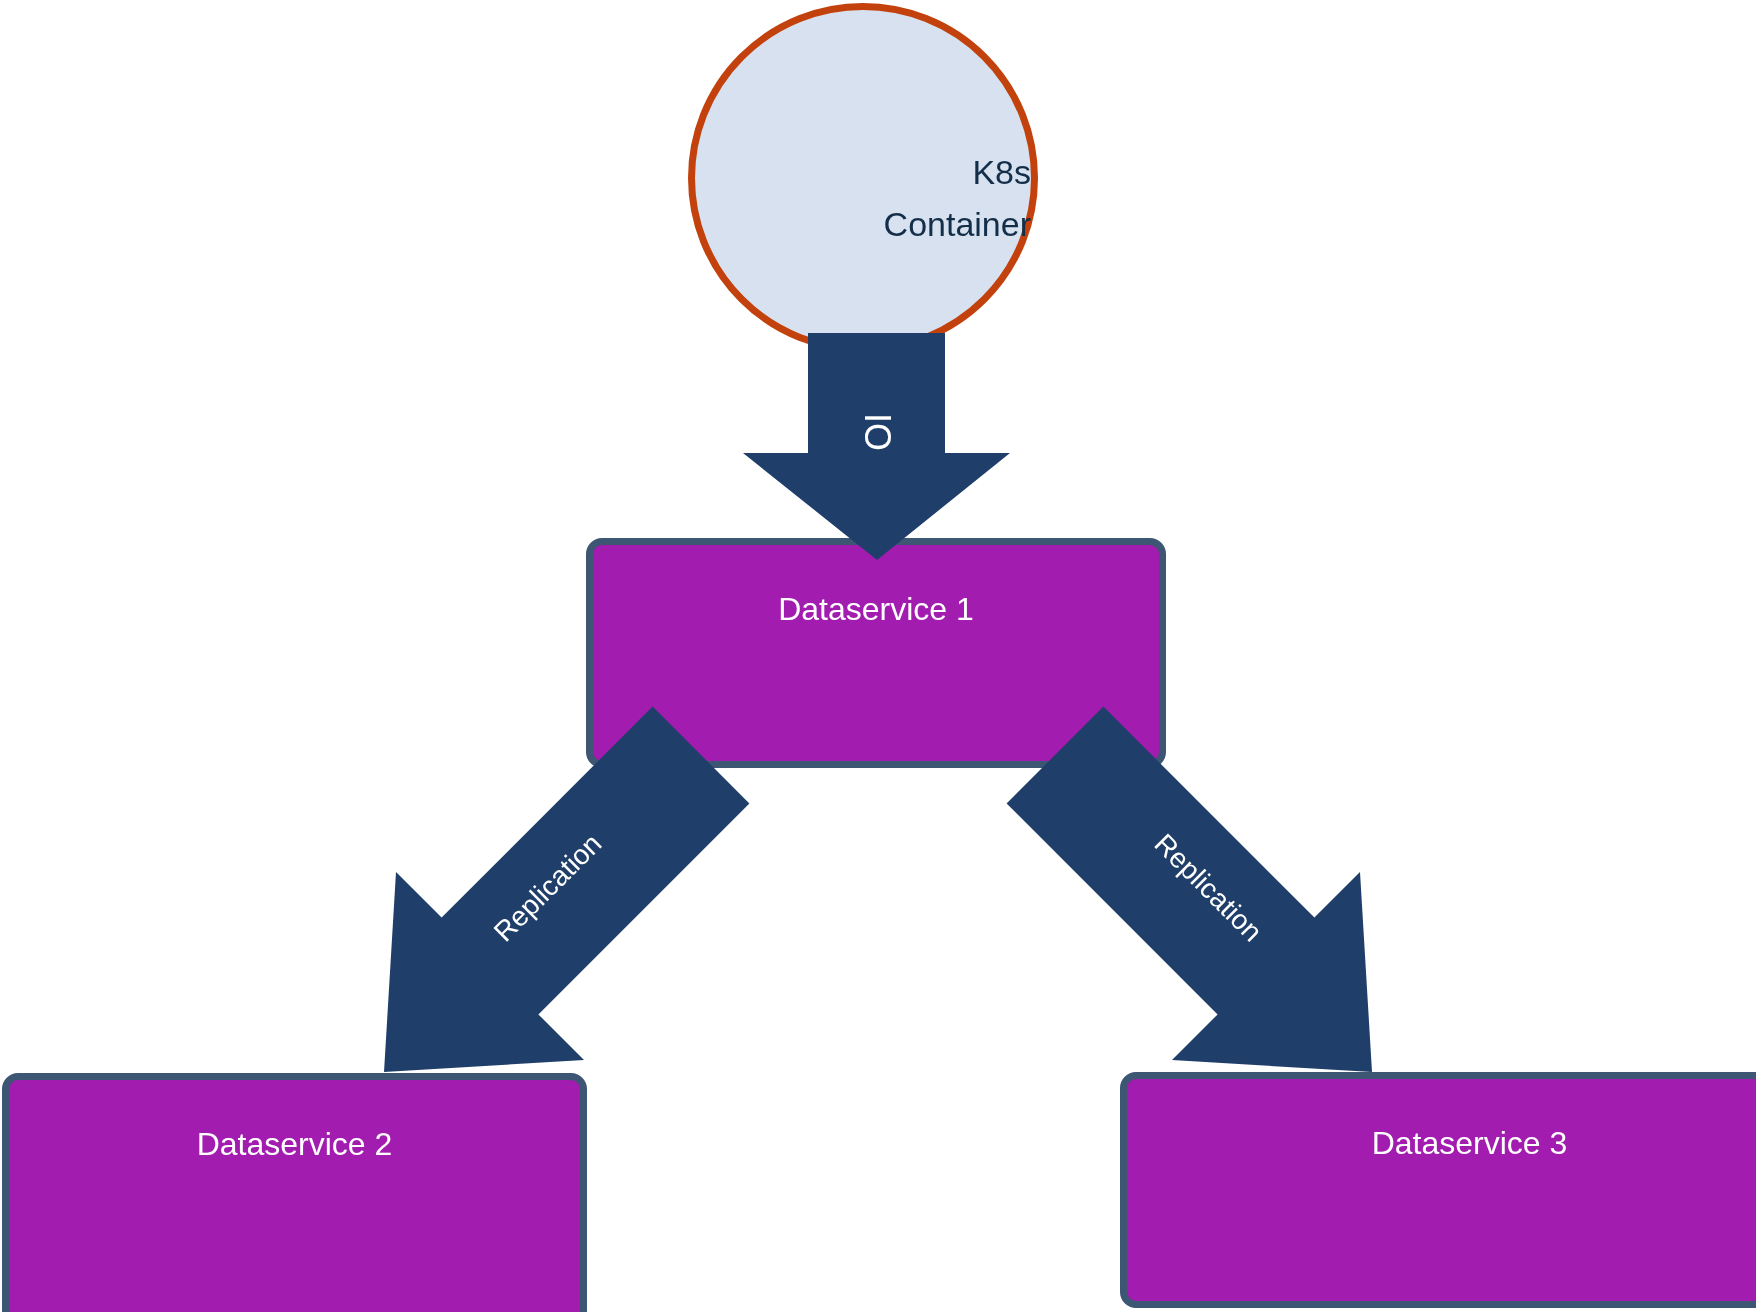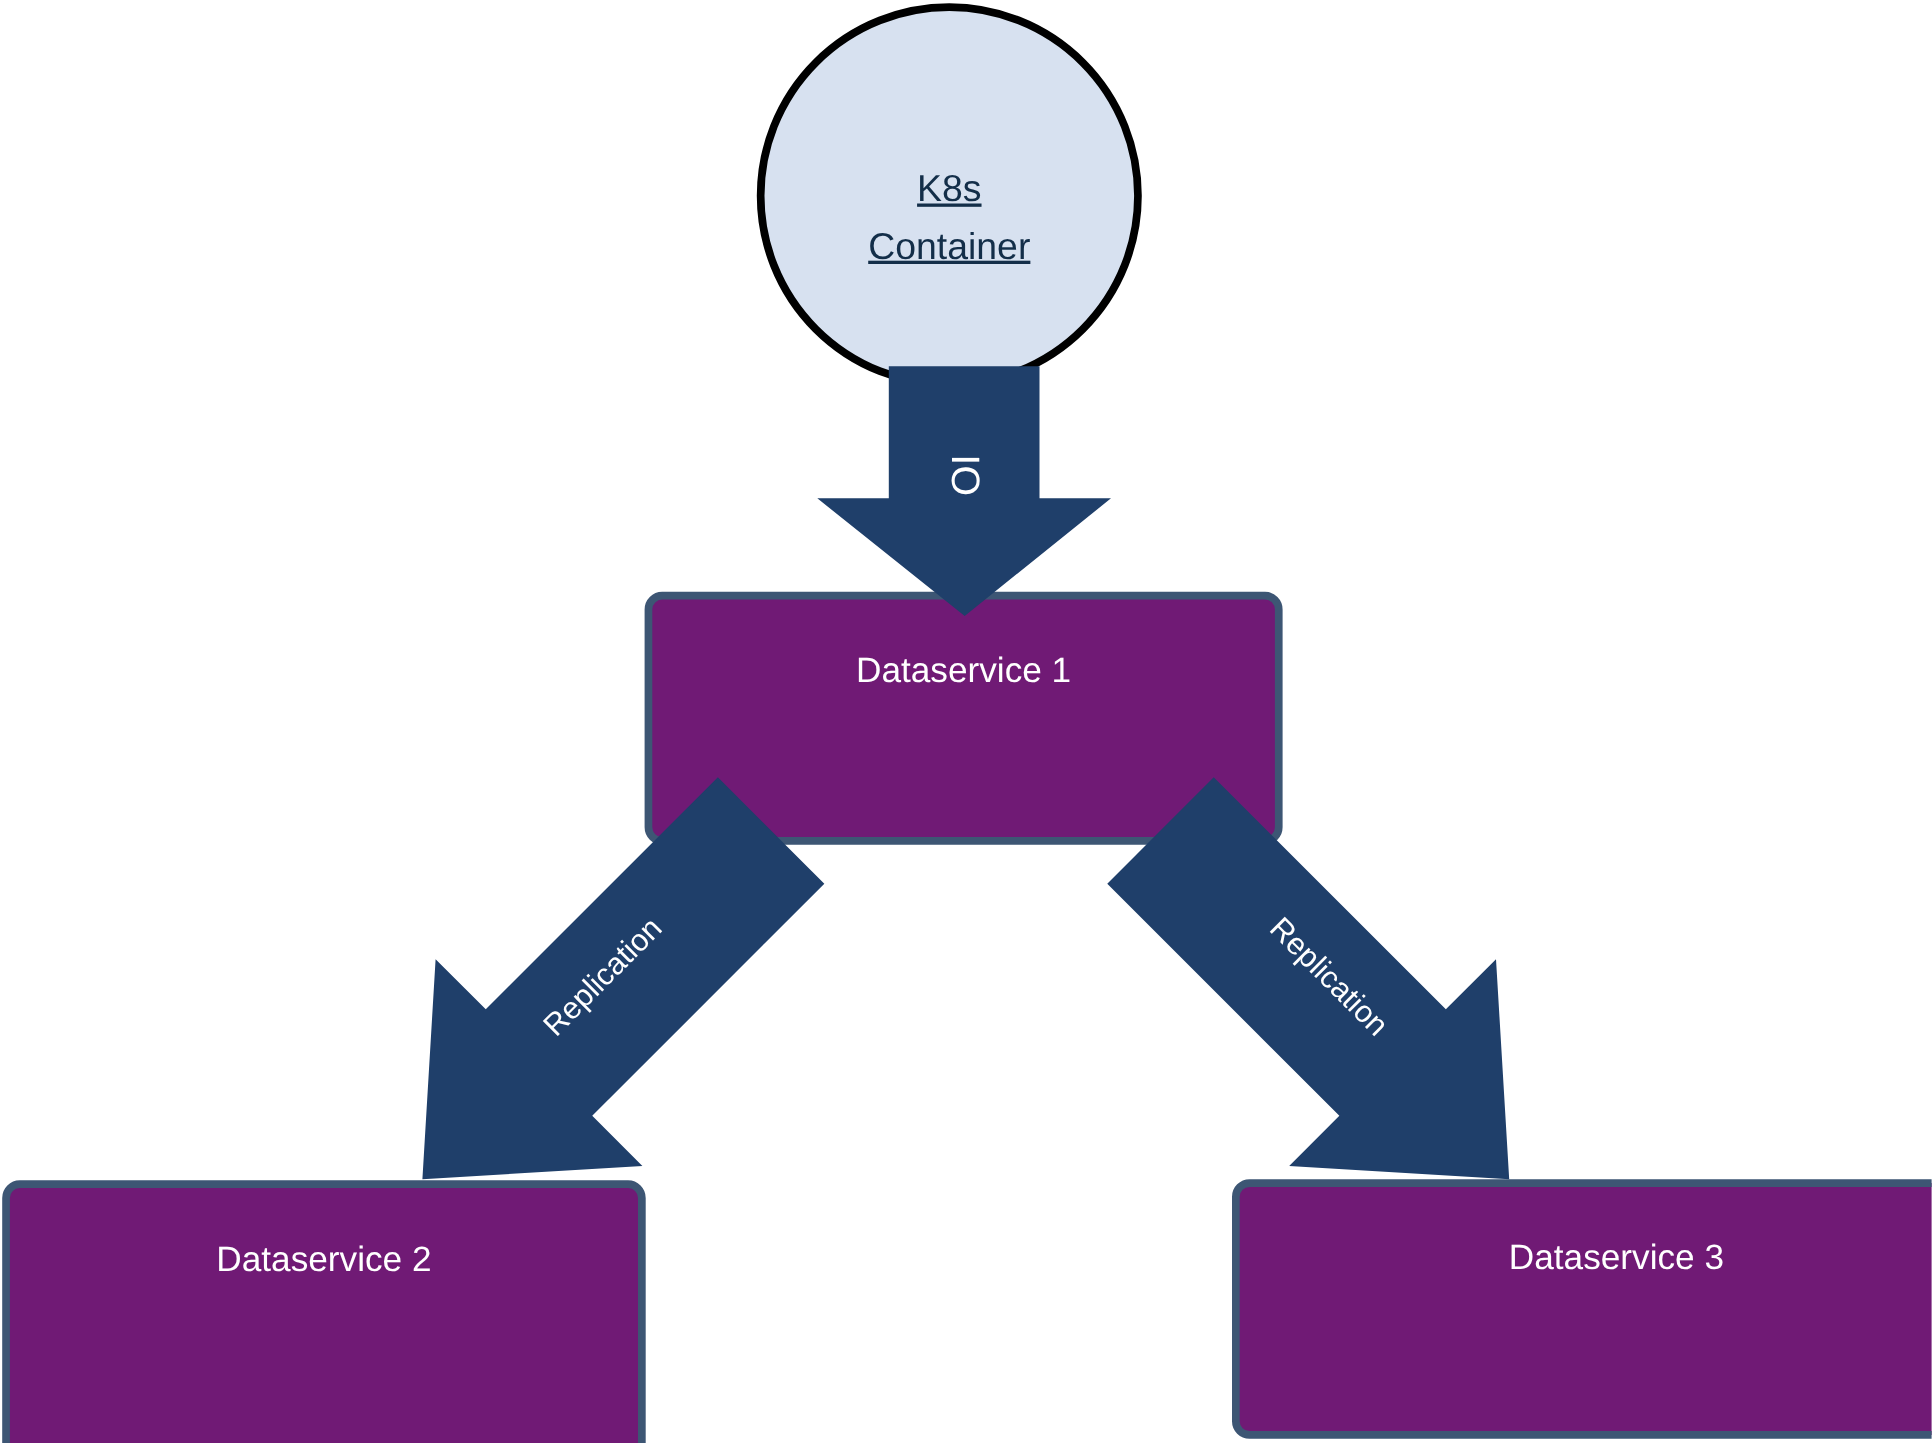--- a/index.html
+++ b/index.html
@@ -10,35 +10,34 @@
     font-family: "Liberation Sans", sans-serif;
   }
   .node { position: absolute; box-sizing: border-box; }
 
   
   .k8s-circle {
     left: 688px; top: 3px;
     width: 350px; height: 350px;
     border-radius: 50%;
     background: #d7e1f0;
-    border: 7px solid #000000;
+    border: 7px solid #c2410c;
     display: flex; flex-direction: column;
-    align-items: center; justify-content: center;
+    align-items: flex-end; justify-content: center;
     padding-top: 40px;
     color: #132e49;
     font-size: 34px;
     line-height: 52px;
     text-align: center;
     z-index: 1;
-    text-decoration: underline;
   }
 
   
   .ds-box {
-    background: #701a75;
+    background: #a21caf;
     border: 7px solid #3d5674;
     border-radius: 16px;
     color: #ffffff;
     font-size: 32px;
     display: flex;
     justify-content: center;
     align-items: flex-start;
     padding-top: 46px;
     z-index: 1;
   }

